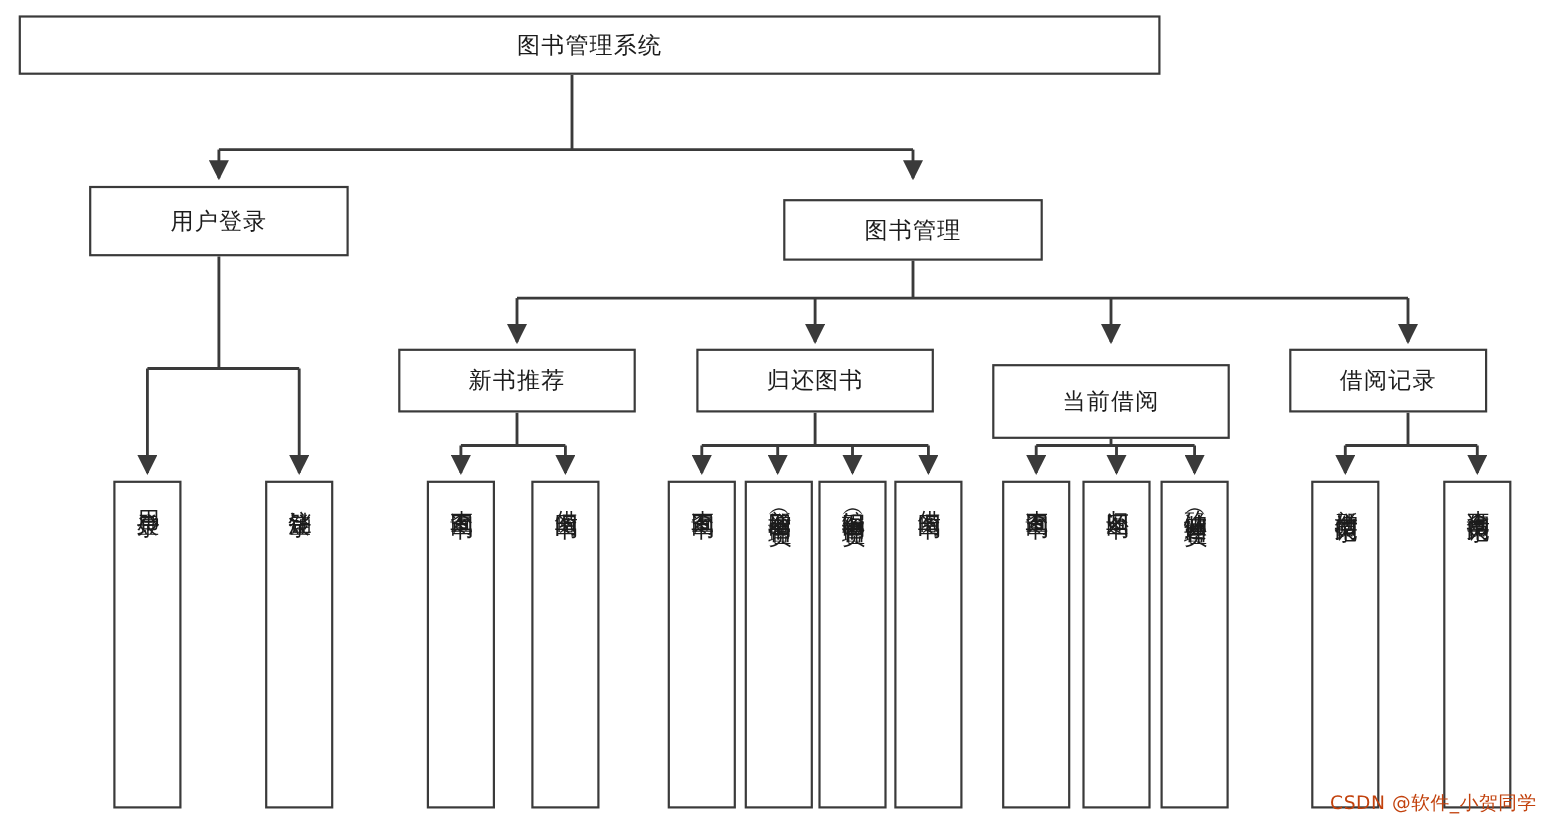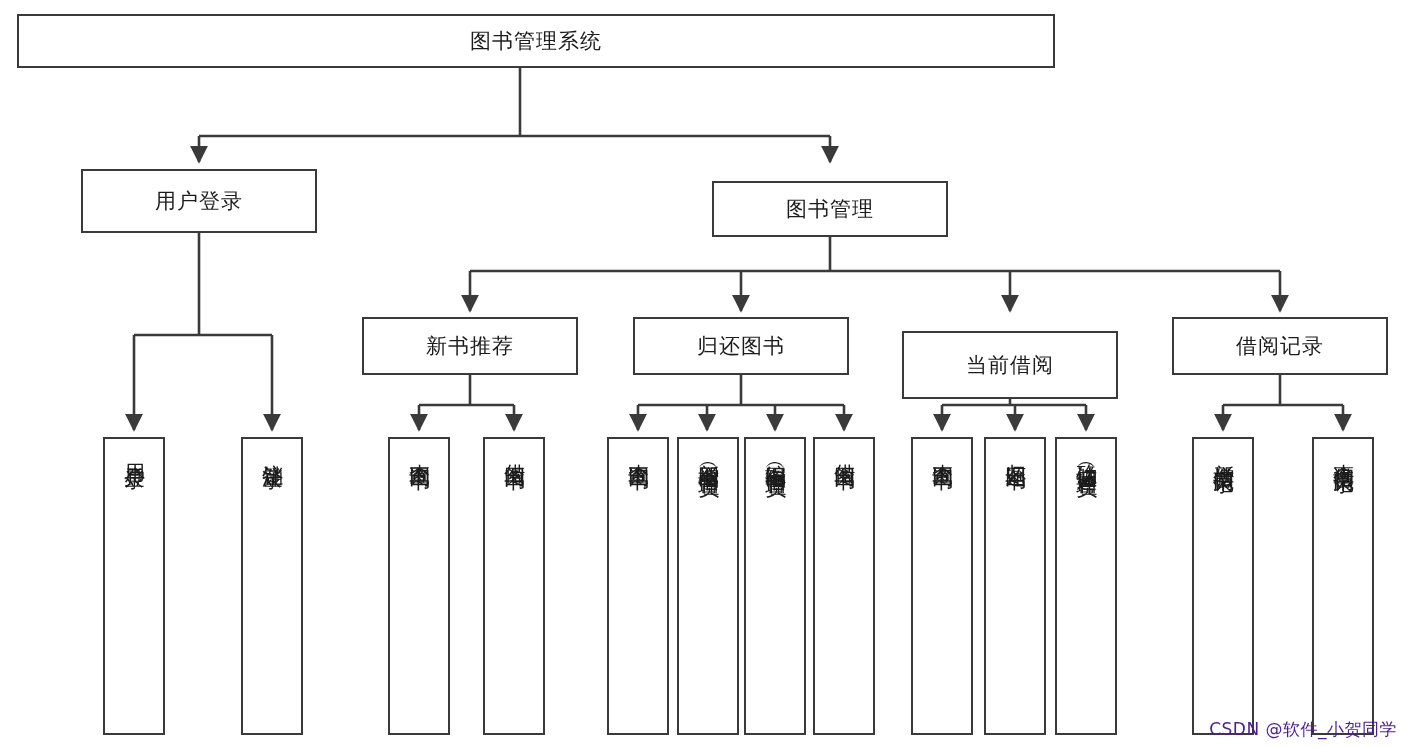--- a/index.html
+++ b/index.html
@@ -51,21 +51,21 @@
     line-height: 1.32;
     letter-spacing: 2px;
     white-space: nowrap;
     text-align: left;
   }
   .watermark {
     position: absolute;
     right: 8px;
     bottom: 6px;
     font-size: 17px;
-    color: #4c1d95;
+    color: #c2410c;
     letter-spacing: 0.5px;
     white-space: nowrap;
   }
 </style>
 </head>
 <body>
 
 <div id="canvas">
 
   <svg class="edges" viewBox="0 0 1405 747" xmlns="http://www.w3.org/2000/svg">
@@ -134,21 +134,21 @@
 
   <div class="node horizontal" style="left:362px; top:317px; width:216px; height:58px;text-align:center;">
     <span>新书推荐</span>
   </div>
   <div class="node horizontal" style="left:633px; top:317px; width:216px; height:58px;">
     <span>归还图书</span>
   </div>
   <div class="node horizontal" style="left:902px; top:299px; width:216px; height:68px;margin-top:32px;">
     <span>当前借阅</span>
   </div>
-  <div class="node horizontal" style="left:1172px; top:317px; width:216px; height:58px;">
+  <div class="node horizontal" style="left:1172px; top:317px; width:180px; height:58px;">
     <span>借阅记录</span>
   </div>
 
   <div class="node vertical" style="left:103px; top:437px; width:62px; height:298px;">
     <span class="vtext">用户登录</span>
   </div>
   <div class="node vertical" style="left:241px; top:437px; width:62px; height:298px;">
     <span class="vtext">注销登录</span>
   </div>
   <div class="node vertical" style="left:388px; top:437px; width:62px; height:298px;">

